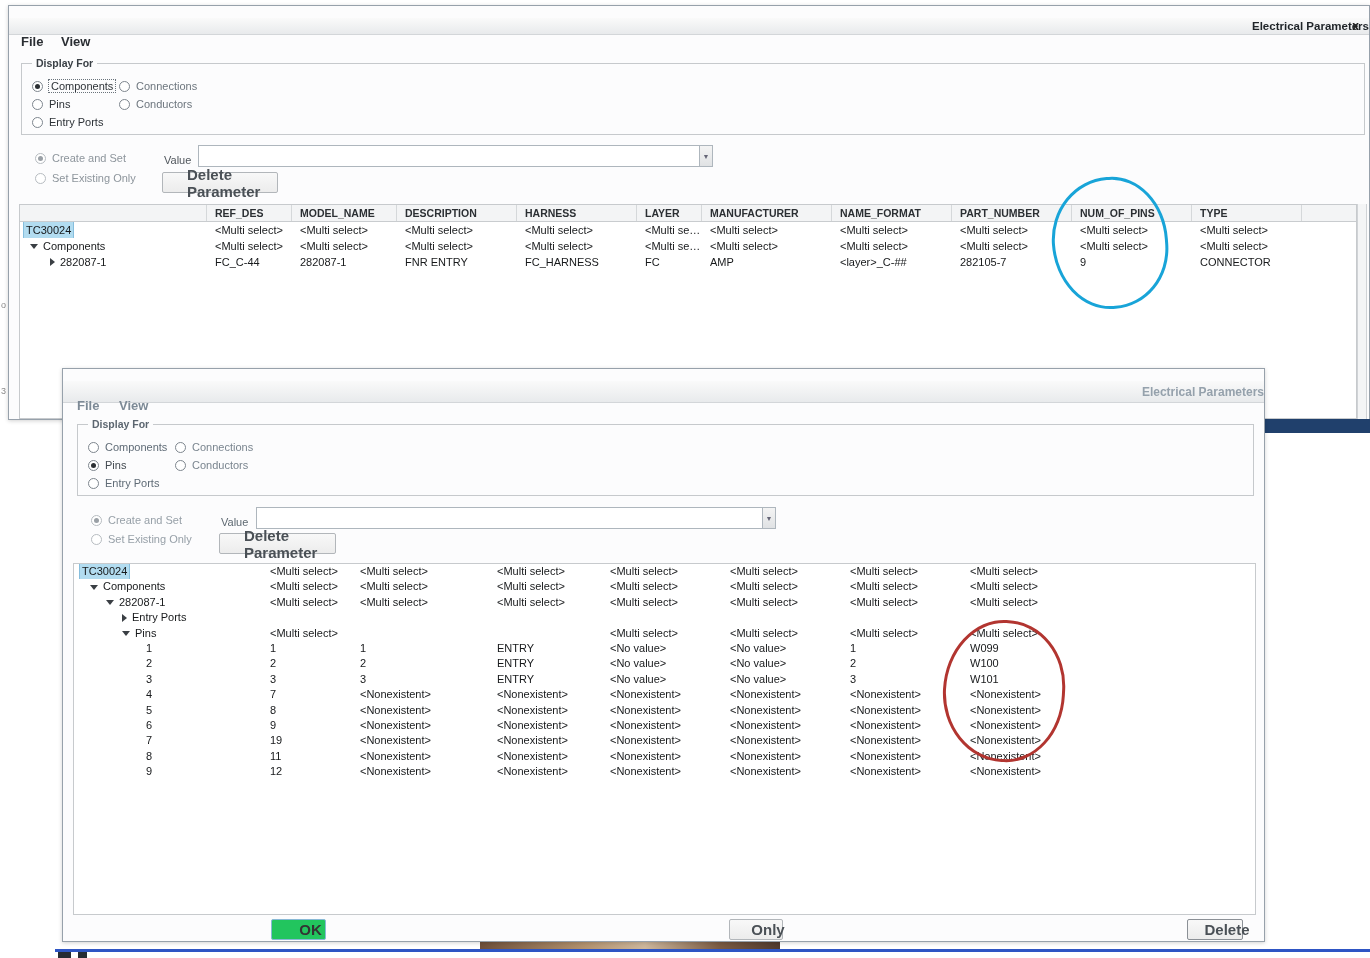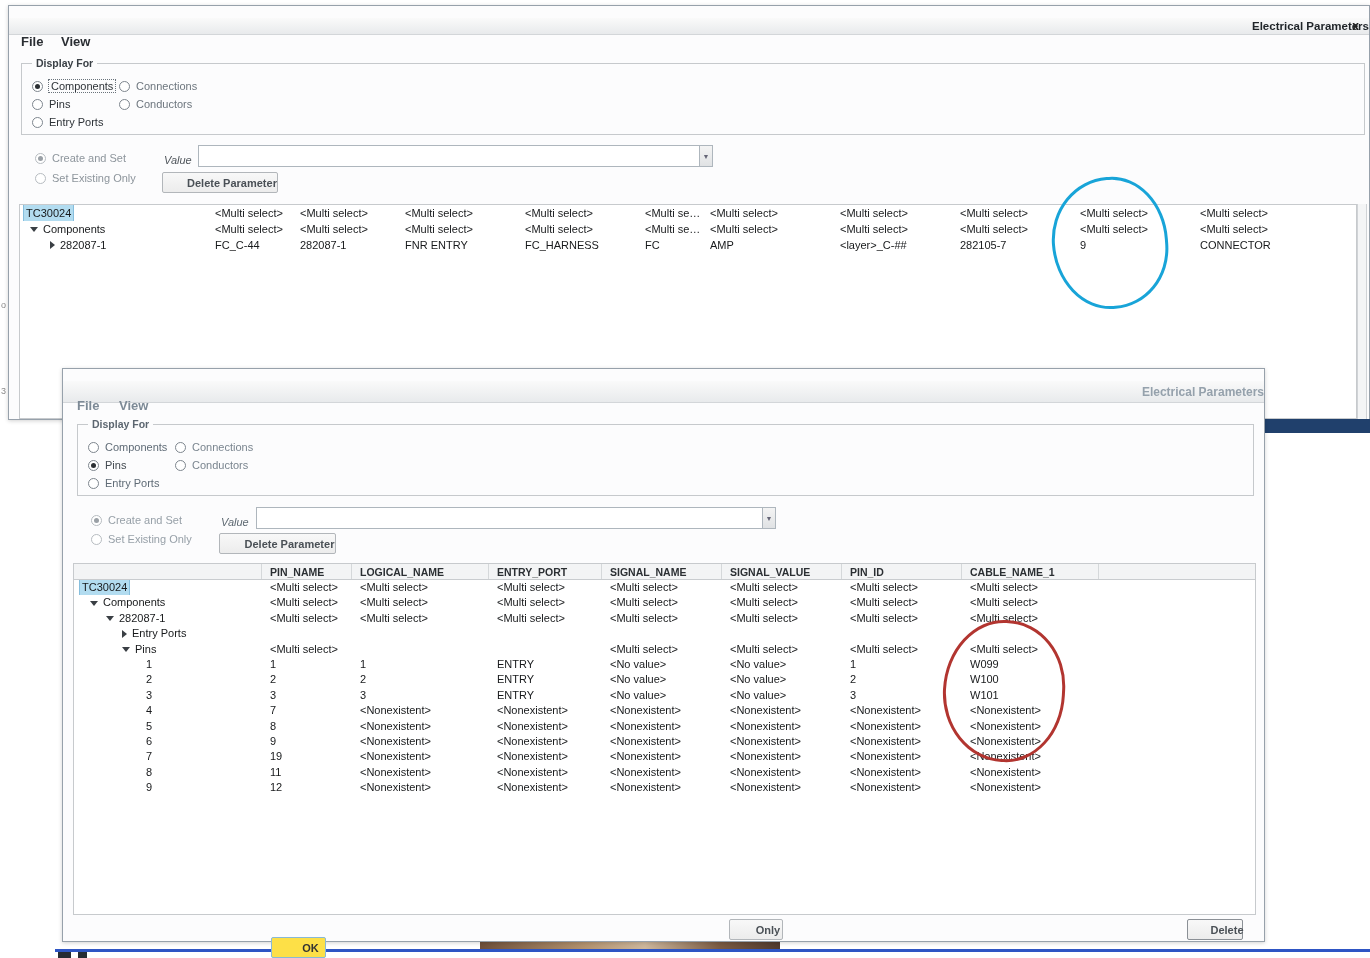--- a/index.html
+++ b/index.html
@@ -1,36 +1,36 @@
 <!DOCTYPE html>
 <html><head>
 <meta charset="utf-8">
 <style>
   *{margin:0;padding:0;box-sizing:border-box;}
   html,body{background:#fff;}
   #screen{position:relative;width:1370px;height:958px;font-family:"Liberation Sans",sans-serif;overflow:hidden;background:#fff;}
-  .abs{position:absolute;font-style:italic;}
+  .abs{position:absolute;}
   .win{position:absolute;background:#fcfcfd;border:1px solid #97a1ab;box-shadow:0 1px 4px rgba(0,0,0,.18);}
   .tb{position:absolute;left:0;top:12px;right:0;background:linear-gradient(#fafafa,#e8eaec);border-bottom:1px solid #d3d6d9;text-align:right;font-weight:700;}
   .tb1{height:17px;line-height:17px;font-size:11.5px;color:#1f2428;}
   .tb2{height:22px;line-height:22px;font-size:12px;color:#95a1ac;}
   .closex{position:absolute;right:10px;top:0;font-size:12px;font-weight:700;color:#222;}
   .menu{position:absolute;font-size:13px;font-weight:700;}
   .fieldset{position:absolute;border:1px solid #c6c9cc;}
   .legend{position:absolute;top:-7px;left:10px;background:#fcfcfd;padding:0 4px;font-size:10.5px;font-weight:700;}
   .radio{display:inline-block;width:11px;height:11px;border:1px solid #7e868e;border-radius:50%;background:#fff;position:relative;flex:0 0 auto;margin-right:6px;}
   .radio.on::after{content:"";position:absolute;left:2px;top:2px;width:5px;height:5px;border-radius:50%;background:#2b2f33;}
   .radio.dis{border-color:#b7bcc1;}
   .radio.dis.on::after{background:#9aa0a6;}
   .rrow{position:absolute;display:flex;align-items:center;font-size:11px;white-space:nowrap;}
   .focusbox{outline:1px dotted #6a737b;padding:0 2px;}
   .vinput{position:absolute;background:#fff;border:1px solid #aeb6bd;font-family:"Liberation Sans",sans-serif;font-size:11px;padding:0 4px;}
   .varrow{position:absolute;background:linear-gradient(#f4f4f4,#e0e2e4);border:1px solid #aeb6bd;border-left:none;font-size:7px;color:#667;display:flex;align-items:center;justify-content:center;}
-  .btn{position:absolute;display:flex;align-items:center;justify-content:center;font-size:11px;font-weight:700;background:linear-gradient(#f8f8f8,#ececec);border:1px solid #b2b6ba;border-radius:2px;color:#4a5056;padding-left:24px;}
-  .btn.blue{background:#fde047;border-color:#88b9d6;color:#333;margin-top:18px;}
+  .btn{position:absolute;display:flex;align-items:center;justify-content:center;font-size:15px;font-weight:700;background:linear-gradient(#f8f8f8,#ececec);border:1px solid #b2b6ba;border-radius:2px;color:#4a5056;padding-left:24px;}
+  .btn.blue{background:#22c55e;border-color:#88b9d6;color:#333;}
   .btn.strong{border-color:#8b9096;}
   .table{position:absolute;background:#fff;border:1px solid #c7cacd;overflow:hidden;}
   .trow{display:flex;}
   .hrow{background:#f3f4f5;border-bottom:1px solid #c9cccf;}
   .hrow .cell{font-weight:700;font-size:10.5px;color:#2b2f33;border-right:1px solid #d5d8da;}
   .cell{padding-left:8px;overflow:hidden;white-space:nowrap;text-overflow:ellipsis;flex:0 0 auto;}
   .brow .cell{font-size:11px;color:#17191b;}
   .rowBh{height:17px;line-height:17px;}
   .rowB{height:16px;line-height:16px;}
   .rowFh{height:16px;line-height:16px;}
@@ -92,20 +92,34 @@
     <div class="rrow" style="left:26px;top:166px;color:#8d959c;">
       <span class="radio dis"></span>
       <span>Set Existing Only</span>
     </div>
     <div class="abs" style="left:155px;top:148px;font-size:11px;color:#50565c;">Value</div>
     <input class="vinput" style="left: 189px; top: 139px; width: 502px; height: 22px;" value="">
     <div class="varrow" style="left:691px;top:139px;width:13px;height:22px;">▼</div>
     <div class="btn" style="left:153px;top:166px;width:116px;height:21px;">Delete Parameter</div>
 
     <div class="table" style="left:10px;top:198px;width:1338px;height:215px;">
+      <div class="trow hrow rowBh">
+        <div class="cell bc0"></div>
+        <div class="cell bc1">REF_DES</div>
+        <div class="cell bc2">MODEL_NAME</div>
+        <div class="cell bc3">DESCRIPTION</div>
+        <div class="cell bc4">HARNESS</div>
+        <div class="cell bc5">LAYER</div>
+        <div class="cell bc6">MANUFACTURER</div>
+        <div class="cell bc7">NAME_FORMAT</div>
+        <div class="cell bc8">PART_NUMBER</div>
+        <div class="cell bc9">NUM_OF_PINS</div>
+        <div class="cell bc10">TYPE</div>
+        <div class="cell bcF"></div>
+      </div>
       <div class="trow brow rowB">
         <div class="cell bc0 tree" style="padding-left:4px;">
             <span class="hl">TC30024</span>
           </div>
         <div class="cell bc1">&lt;Multi select&gt;</div>
         <div class="cell bc2">&lt;Multi select&gt;</div>
         <div class="cell bc3">&lt;Multi select&gt;</div>
         <div class="cell bc4">&lt;Multi select&gt;</div>
         <div class="cell bc5">&lt;Multi select&gt;</div>
         <div class="cell bc6">&lt;Multi select&gt;</div>
@@ -193,31 +207,20 @@
     <div class="rrow" style="left:28px;top:164px;color:#97a0a8;">
       <span class="radio dis"></span>
       <span>Set Existing Only</span>
     </div>
     <div class="abs" style="left:158px;top:147px;font-size:11px;color:#5d6871;">Value</div>
     <input class="vinput" style="left: 193px; top: 138px; width: 507px; height: 22px;" value="">
     <div class="varrow" style="left:700px;top:138px;width:13px;height:22px;">▼</div>
     <div class="btn" style="left:156px;top:164px;width:117px;height:21px;">Delete Parameter</div>
 
     <div class="table" style="left:10px;top:194px;width:1183px;height:352px;">
-      <div class="trow hrow rowFh">
-        <div class="cell fc0"></div>
-        <div class="cell fc1">PIN_NAME</div>
-        <div class="cell fc2">LOGICAL_NAME</div>
-        <div class="cell fc3">ENTRY_PORT</div>
-        <div class="cell fc4">SIGNAL_NAME</div>
-        <div class="cell fc5">SIGNAL_VALUE</div>
-        <div class="cell fc6">PIN_ID</div>
-        <div class="cell fc7">CABLE_NAME_1</div>
-        <div class="cell fcF"></div>
-      </div>
 
       <div class="trow brow rowF">
         <div class="cell fc0 tree" style="padding-left:6px;">
             <span class="hl">TC30024</span>
           </div>
         <div class="cell fc1">&lt;Multi select&gt;</div>
         <div class="cell fc2">&lt;Multi select&gt;</div>
         <div class="cell fc3">&lt;Multi select&gt;</div>
         <div class="cell fc4">&lt;Multi select&gt;</div>
         <div class="cell fc5">&lt;Multi select&gt;</div>

